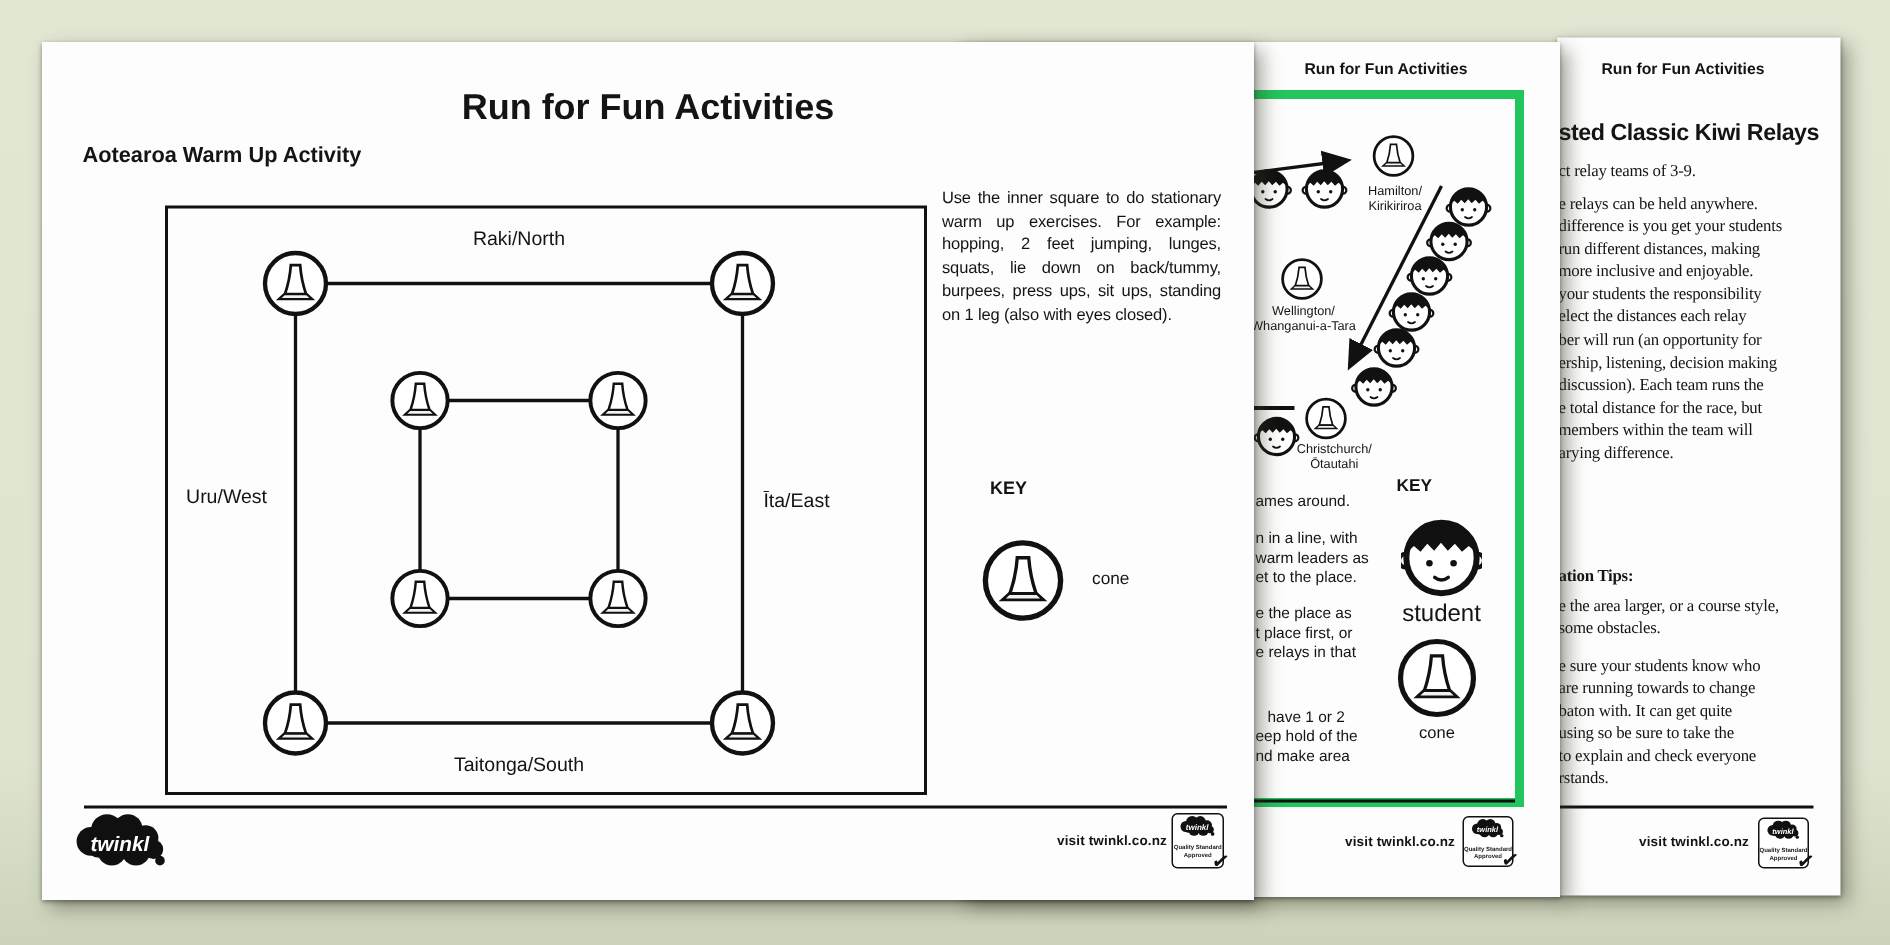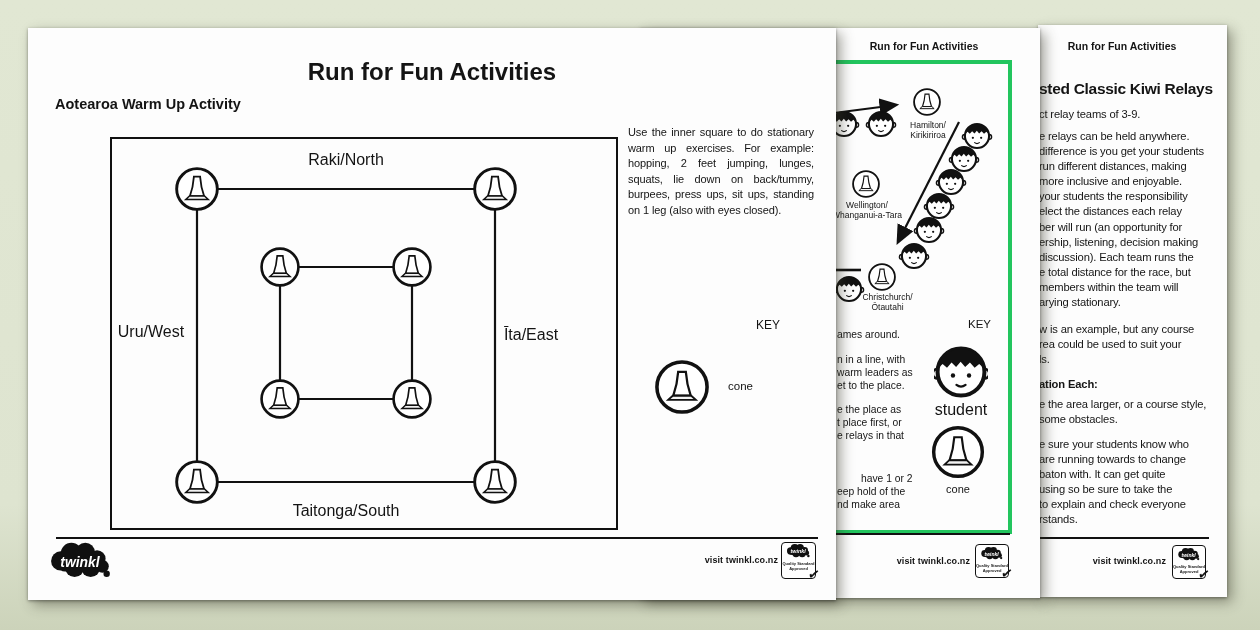--- a/index.html
+++ b/index.html
@@ -8,24 +8,24 @@
   .bg{position:absolute;inset:0;
       background:linear-gradient(180deg,#e1e7d3 0%,#dee4d0 80%,#ccd3ba 100%);}
   .page{position:absolute;background:#fdfdfd;
         box-shadow:0 1px 3px rgba(0,0,0,.38), 5px 5px 12px rgba(55,55,40,.45);}
   .abs{position:absolute;}
   .ctr{text-align:center;}
   .rt{text-align:right;}
   .b{font-weight:bold;text-align:center;}
   .para{font-size:11px;line-height:15.6px;text-align:justify;letter-spacing:-.1px;}
   .frag{font-size:10.3px;line-height:13.2px;white-space:nowrap;}
-  .p3line{font-size:11.2px;line-height:15.1px;letter-spacing:-.15px;white-space:nowrap;}
-  .compass-label{font-size:16px;}
+  .p3line{font-size:11.2px;line-height:15.1px;letter-spacing:-.15px;white-space:nowrap;font-family:Liberation Serif, serif;}
+  .compass-label{font-size:13px;}
   .citylabel{font-size:8.5px;line-height:9.8px;text-align:center;}
-  .keytitle{font-size:12px;font-weight:normal;text-align:right;}
+  .keytitle{font-size:12px;font-weight:bold;text-align:left;}
   .keylabel{font-size:11.5px;}
   .divider{background:#111;height:2.2px;}
   .visit{font-size:9px;font-weight:bold;letter-spacing:.1px;}
   .badge{position:absolute;background:#fff;border:1.6px solid #111;border-radius:4px;
          text-align:center;padding-top:1px;}
   .badge-line{font-size:4px;line-height:4.6px;font-weight:bold;color:#222;}
   .badge-check{position:absolute;right:-5px;bottom:-4px;font-size:14px;font-weight:bold;
                transform:rotate(10deg);color:#111;}
   svg text.cloudtext{font-family:"Liberation Sans",sans-serif;font-style:italic;font-weight:bold;fill:#fff;}
 </style>
@@ -78,30 +78,25 @@
     <div class="p3line">difference is you get your students</div>
     <div class="p3line">run different distances, making</div>
     <div class="p3line">more inclusive and enjoyable.</div>
     <div class="p3line">your students the responsibility</div>
     <div class="p3line">elect the distances each relay</div>
     <div class="p3line">ber will run (an opportunity for</div>
     <div class="p3line">ership, listening, decision making</div>
     <div class="p3line">discussion). Each team runs the</div>
     <div class="p3line">e total distance for the race, but</div>
     <div class="p3line">members within the team will</div>
-    <div class="p3line">arying stationary.</div>
-  </div>
-
-  <div class="abs" style="left:1px;top:297px">
-    <div class="p3line">w is an example, but any course</div>
-    <div class="p3line">rea could be used to suit your</div>
-    <div class="p3line">ls.</div>
-  </div>
-
-  <div class="abs b p3line" style="left:1px;top:352px">ation Each:</div>
+    <div class="p3line">arying difference.</div>
+  </div>
+
+
+  <div class="abs b p3line" style="left:1px;top:352px">ation Tips:</div>
 
   <div class="abs" style="left:1px;top:412px">
     <div class="p3line">e sure your students know who</div>
     <div class="p3line">are running towards to change</div>
     <div class="p3line">baton with. It can get quite</div>
     <div class="p3line">using so be sure to take the</div>
     <div class="p3line">to explain and check everyone</div>
     <div class="p3line">rstands.</div>
   </div>
 
@@ -119,21 +114,21 @@
     </svg>
     <div class="badge-line">Quality Standard</div>
     <div class="badge-line">Approved</div>
     <div class="badge-check">✓</div>
   </div>
 </div>
 
 <div class="page" style="left:640px;top:28px;width:400px;height:570px;z-index:2;overflow:hidden">
   <div class="abs b rt" style="left:200px;top:12px;width:168px;font-size:10.5px">Run for Fun Activities</div>
 
-  <div class="abs" style="left:160px;top:32px;width:204px;height:466px;border:4px solid #22c55e">
+  <div class="abs" style="left:160px;top:32px;width:204px;height:466px;border:6px solid #22c55e">
     <svg class="abs" style="left:0;top:0" width="204" height="466" viewBox="0 0 204 466">
       <line x1="30" y1="49" x2="92" y2="41" stroke="#111" stroke-width="2.2" marker-end="url(#arrowhead)"></line>
       <line x1="155" y1="58" x2="94" y2="178" stroke="#111" stroke-width="2.2" marker-end="url(#arrowhead)"></line>
       <line x1="28" y1="206" x2="57" y2="206" stroke="#111" stroke-width="2.6"></line>
       <use href="#sym-student" transform="translate(40,60) scale(0.9)"></use>
       <use href="#sym-student" transform="translate(77,60) scale(0.9)"></use>
       <use href="#sym-student" transform="translate(173,72) scale(0.9)"></use>
       <use href="#sym-student" transform="translate(160,95) scale(0.9)"></use>
       <use href="#sym-student" transform="translate(147,118) scale(0.9)"></use>
       <use href="#sym-student" transform="translate(135,142) scale(0.9)"></use>
@@ -163,21 +158,21 @@
     <div class="frag">n in a line, with</div>
     <div class="frag">warm leaders as</div>
     <div class="frag">et to the place.</div>
   </div>
   <div class="abs" style="left:197px;top:375px">
     <div class="frag">e the place as</div>
     <div class="frag">t place first, or</div>
     <div class="frag">e relays in that</div>
   </div>
   <div class="abs" style="left:197px;top:444px">
-    <div class="frag" style="padding-left:24px">have 1 or 2</div>
+    <div class="frag" style="padding-left:8px">have 1 or 2</div>
     <div class="frag">eep hold of the</div>
     <div class="frag">nd make area</div>
   </div>
 
   <div class="abs keytitle" style="left:291px;top:290px;width:60px;font-size:11.5px">KEY</div>
   <svg class="abs" style="left:294px;top:317px" width="54" height="54" viewBox="-27 -27 54 54">
     <use href="#sym-student" transform="scale(1.75)"></use>
   </svg>
   <div class="abs keylabel ctr" style="left:281px;top:373px;width:80px;font-size:16px">student</div>
   <svg class="abs" style="left:291px;top:397px" width="54" height="54" viewBox="-27 -27 54 54">

